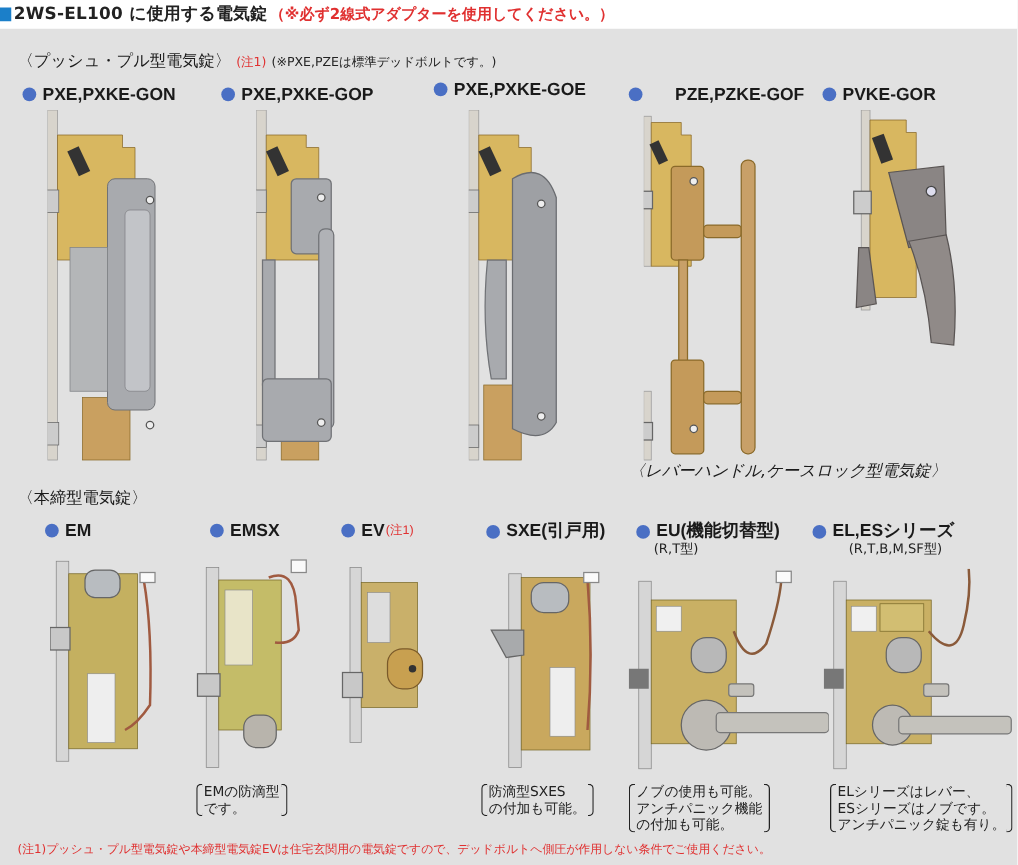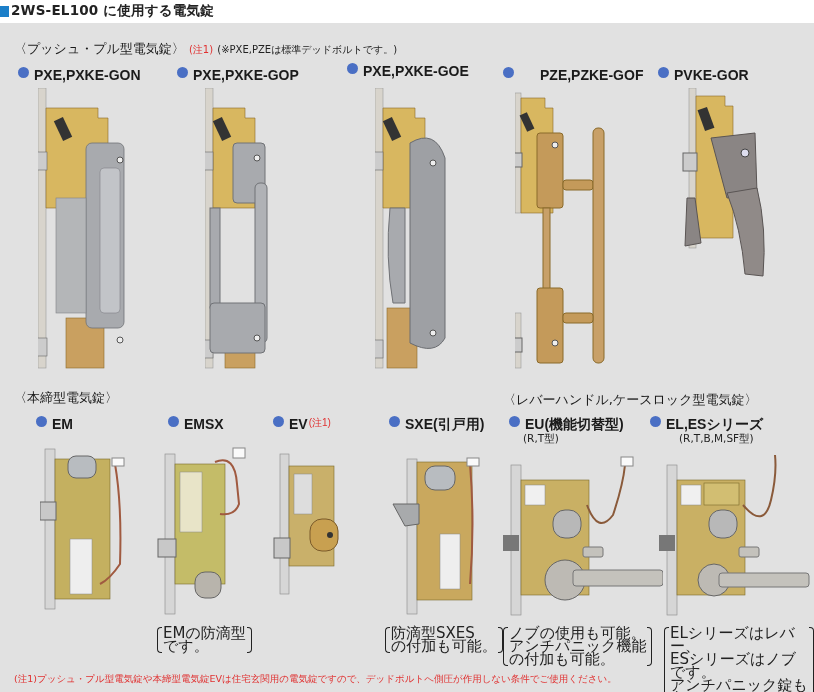--- a/index.html
+++ b/index.html
@@ -10,40 +10,41 @@
   .title-square { width: 9px; height: 11px; background: #1b7fc9; margin-left: 0; margin-right: 2px; }
   .title-main { font-size: 13.5px; font-weight: bold; color: #222; letter-spacing: 0.2px; }
   .title-note { font-size: 12px; font-weight: bold; color: #e03030; margin-left: 2px; }
 
   .panel { position: absolute; left: 0; top: 23px; width: 814px; height: 669px; background: #e1e1e1; }
 
   .section-head { position: absolute; font-size: 13px; color: #1a1a1a; white-space: nowrap; }
   .section-head .note-red { color: #e03030; font-size: 10px; }
   .section-head .note { font-size: 10px; color: #222; }
 
-  .model { position: absolute; display: flex; font-weight: bold; font-size: 14px; color: #1a1a1a; white-space: nowrap; font-family: "Liberation Sans", "DejaVu Sans", sans-serif; }
+  .model { position: absolute; display: flex; align-items: center; font-weight: bold; font-size: 14px; color: #1a1a1a; white-space: nowrap; font-family: "Liberation Sans", "DejaVu Sans", sans-serif; }
   .dot { width: 11px; height: 11px; border-radius: 50%; background: #4a6fc4; margin-right: 5px; flex: 0 0 auto; }
   .model .sub-red { color: #e03030; font-size: 10px; font-weight: normal; margin-left: 1px; }
   .model-sub { position: absolute; font-size: 10.5px; color: #222; white-space: nowrap; }
 
   .img { position: absolute; }
 
-  .caption { position: absolute; font-size: 15px; line-height: 13px; color: #222; padding: 0 6px; }
+  .caption { position: absolute; font-size: 11px; line-height: 13px; color: #222; padding: 0 6px; }
   .caption::before, .caption::after { content: ""; position: absolute; top: 0; bottom: 0; width: 4px; border: 1.2px solid #222; }
   .caption::before { left: 0; border-right: none; border-radius: 4px 0 0 4px; }
   .caption::after { right: 0; border-left: none; border-radius: 0 4px 4px 0; }
 
   .footnote { position: absolute; left: 14px; top: 673px; font-size: 9.5px; color: #e03030; white-space: nowrap; }
 </style>
 </head>
 <body>
 
 <div class="title-bar">
   <div class="title-square"></div>
   <span class="title-main">2WS-EL100 に使用する電気錠</span>
+  <span class="title-note">（※必ず2線式アダプターを使用してください。）</span>
 </div>
 
 <div class="panel"></div>
 
 <div class="section-head" style="left:14px; top:40px;">
   <span>〈プッシュ・プル型電気錠〉</span>
   <span class="note-red">(注1)</span>
   <span class="note">(※PXE,PZEは標準デッドボルトです。)</span>
 </div>
 
@@ -135,21 +136,21 @@
   <path d="M36 50 L80 45 L82 105 L52 110 Z" fill="#8a8584" stroke="#5a5554"></path>
   <path d="M52 105 L82 100 Q92 140 88 188 L70 186 Q66 140 52 105 Z" fill="#908a88" stroke="#5a5554"></path>
   <path d="M12 110 L20 110 L26 155 L10 158 Z" fill="#8a8584" stroke="#5a5554"></path>
   <circle cx="70" cy="65" r="4" fill="#dde" stroke="#444"></circle>
 </svg>
 
 <div class="section-head" style="left:14px; top:389px;">
   <span>〈本締型電気錠〉</span>
 </div>
 
-<div class="section-head" style="left:503px; top:391px;">
+<div class="section-head" style="left:503px; top:368px;font-style:italic;">
   <span>〈レバーハンドル,ケースロック型電気錠〉</span>
 </div>
 
 <div class="model" style="left:36px; top:416px;">
   <span class="dot"></span>
   <span>EM</span>
 </div>
 <div class="model" style="left:157px; top:416px;padding-left:11px;">
   <span class="dot"></span>
   <span>EMSX</span>

